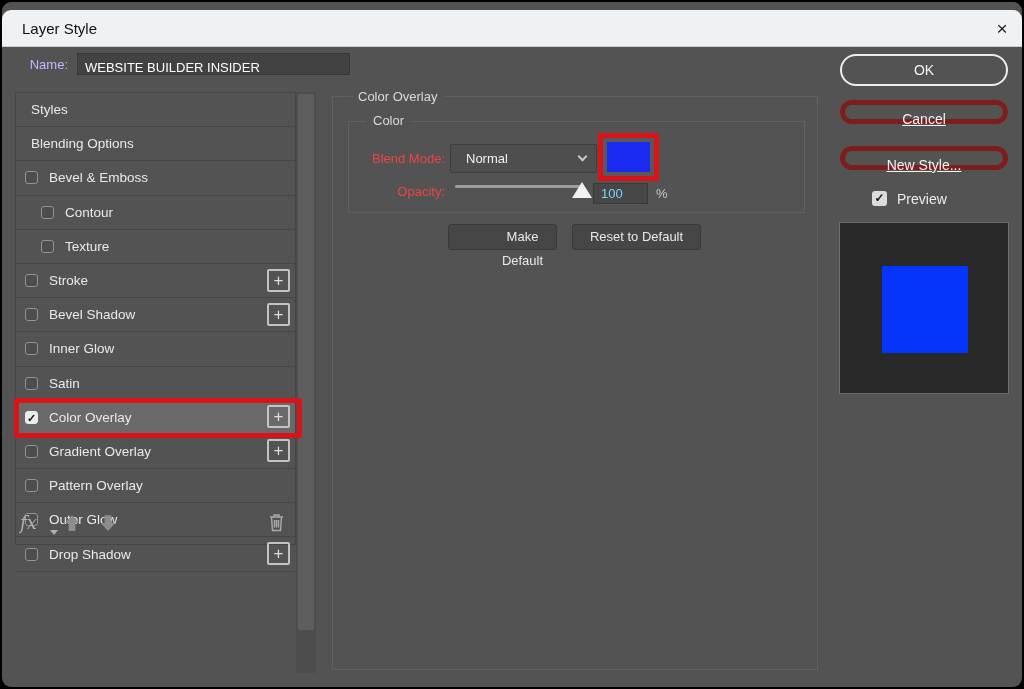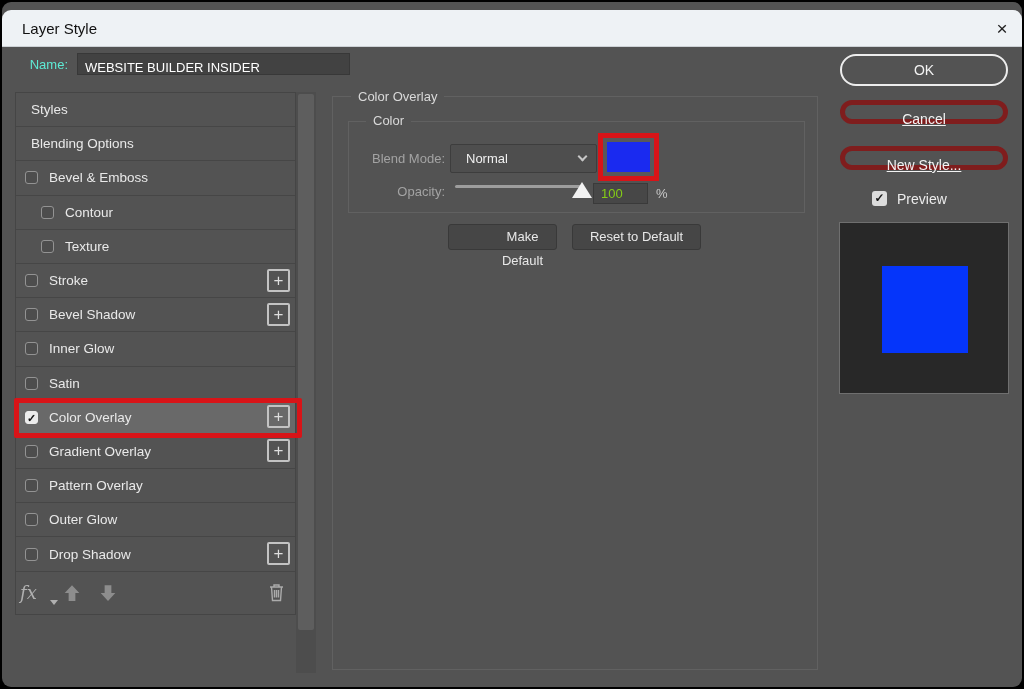--- a/index.html
+++ b/index.html
@@ -7,25 +7,25 @@
   .stage{position:relative;width:1024px;height:689px;background:#000;overflow:hidden;}
   .dialog{position:absolute;left:2px;top:2px;width:1020px;height:685px;background:#535353;border-radius:9px;}
   .abs{position:absolute;}
 
   
   .titlebar{position:absolute;left:2px;top:10px;width:1020px;height:37px;background:#eef2f5;border-radius:9px 9px 0 0;border-bottom:1px solid #cdd2d6;}
   .title-text{position:absolute;left:20px;top:0;height:37px;line-height:37px;font-size:15px;color:#111;}
   .close-btn{position:absolute;left:986px;top:6px;width:28px;height:26px;text-align:center;line-height:26px;font-size:19px;color:#222;cursor:pointer;}
 
   
-  .name-label{position:absolute;left:6px;top:57px;width:62px;text-align:right;font-size:13px;color:#5eead4;}
+  .name-label{position:absolute;left:6px;top:57px;width:62px;text-align:right;font-size:13px;color:#c4b5fd;}
   .name-input{position:absolute;left:77px;top:53px;width:273px;height:22px;background:#424242;border:1px solid #383838;color:#fff;font-size:13px;padding:4px 0 0 7px;line-height:20px;}
 
   
-  .list-panel{position:absolute;left:15px;top:92px;width:281px;height:523px;border:1px solid #454545;}
+  .list-panel{position:absolute;left:15px;top:92px;width:281px;height:453px;border:1px solid #454545;}
   .row{height:34.2px;border-bottom:1px solid #464646;display:flex;align-items:center;position:relative;}
   .row.selected{background:#696969;}
   .row-label{font-size:13.5px;color:#e9e9e9;}
   .cb{width:13px;height:13px;border:1px solid #939393;border-radius:3px;background:#4d4d4d;margin-left:9px;margin-right:11px;flex:none;}
   .cb.checked{background:#ececec;border-color:#ececec;color:#141414;font-size:11px;font-weight:bold;line-height:13px;text-align:center;}
   .cb.indent{margin-left:25px;}
   .no-cb{margin-left:15px;}
   .plusbtn{position:absolute;right:5px;top:50%;margin-top:-12px;width:23px;height:23px;border:2px solid #c3c3c3;border-radius:2px;color:#dedede;font-size:17px;line-height:19px;text-align:center;cursor:pointer;}
 
   
@@ -35,30 +35,30 @@
   
   .list-footer{position:absolute;left:0;bottom:4px;width:100%;height:30px;}
   .fx{position:absolute;left:4px;top:2px;font-family:"DejaVu Serif",serif;font-style:italic;font-size:18px;color:#b0b0b0;}
   .fx-caret{position:absolute;left:34px;top:20px;width:0;height:0;border-left:4px solid transparent;border-right:4px solid transparent;border-top:5px solid #b0b0b0;}
   .arrow-ic{position:absolute;top:4px;}
   .trash{position:absolute;right:10px;top:2px;}
 
   
   .group{position:absolute;border:1px solid #616161;}
   .group-label{position:absolute;background:#535353;padding:0 7px;font-size:13px;color:#d9d9d9;}
-  .field-label{position:absolute;font-size:13px;color:#a3a3a3;text-align:right;}
+  .field-label{position:absolute;font-size:13px;color:#ef4444;text-align:right;}
   .dropdown{position:absolute;left:450px;top:144px;width:147px;height:29px;background:#4e4e4e;border:1px solid #3d3d3d;border-radius:2px;color:#f0f0f0;font-size:13px;line-height:27px;padding-left:15px;cursor:pointer;}
   .chev{position:absolute;right:10px;top:8px;width:7px;height:7px;border-right:2px solid #c6c6c6;border-bottom:2px solid #c6c6c6;transform:rotate(45deg);}
 
   .swatch-annot{position:absolute;left:598px;top:133px;width:61px;height:48px;border:5px solid #d81418;background:#58585a;padding:4px;}
   .swatch-fill{width:100%;height:100%;background:#1a2af0;}
 
   .slider-track{position:absolute;left:455px;top:185px;width:127px;height:3px;background:#9d9d9d;border-radius:2px;}
   .slider-thumb{position:absolute;left:572px;top:182px;width:0;height:0;border-left:10px solid transparent;border-right:10px solid transparent;border-bottom:16px solid #f2f2f2;}
-  .opacity-input{position:absolute;left:593px;top:183px;width:55px;height:21px;background:#474747;border:1px solid #3a3a3a;color:#84cc16;font-size:13px;line-height:19px;padding-left:7px;}
+  .opacity-input{position:absolute;left:593px;top:183px;width:55px;height:21px;background:#474747;border:1px solid #3a3a3a;color:#7dd3fc;font-size:13px;line-height:19px;padding-left:7px;}
   .pct{position:absolute;left:656px;top:186px;font-size:13px;color:#c9c9c9;}
 
   .flat-btn{position:absolute;height:26px;background:#464646;border:1px solid #393939;border-radius:3px;color:#e8e8e8;font-size:13px;text-align:center;line-height:24px;cursor:pointer;}
 
   
   .pill{position:absolute;left:840px;width:168px;text-align:center;color:#f2f2f2;font-size:14px;background:transparent;border-radius:16px;cursor:pointer;}
   .pill.primary{top:54px;height:32px;line-height:29px;border:2px solid #ededed;}
   .pill.secondary{border:5px solid #7f1d1d;height:24px;line-height:28px;text-decoration:underline;}
   .preview-cb{position:absolute;left:872px;top:191px;width:15px;height:15px;background:#dcdcdc;border-radius:3px;color:#161616;font-size:12px;font-weight:bold;line-height:15px;text-align:center;cursor:pointer;}
   .preview-label{position:absolute;left:897px;top:191px;font-size:14px;color:#ececec;}

